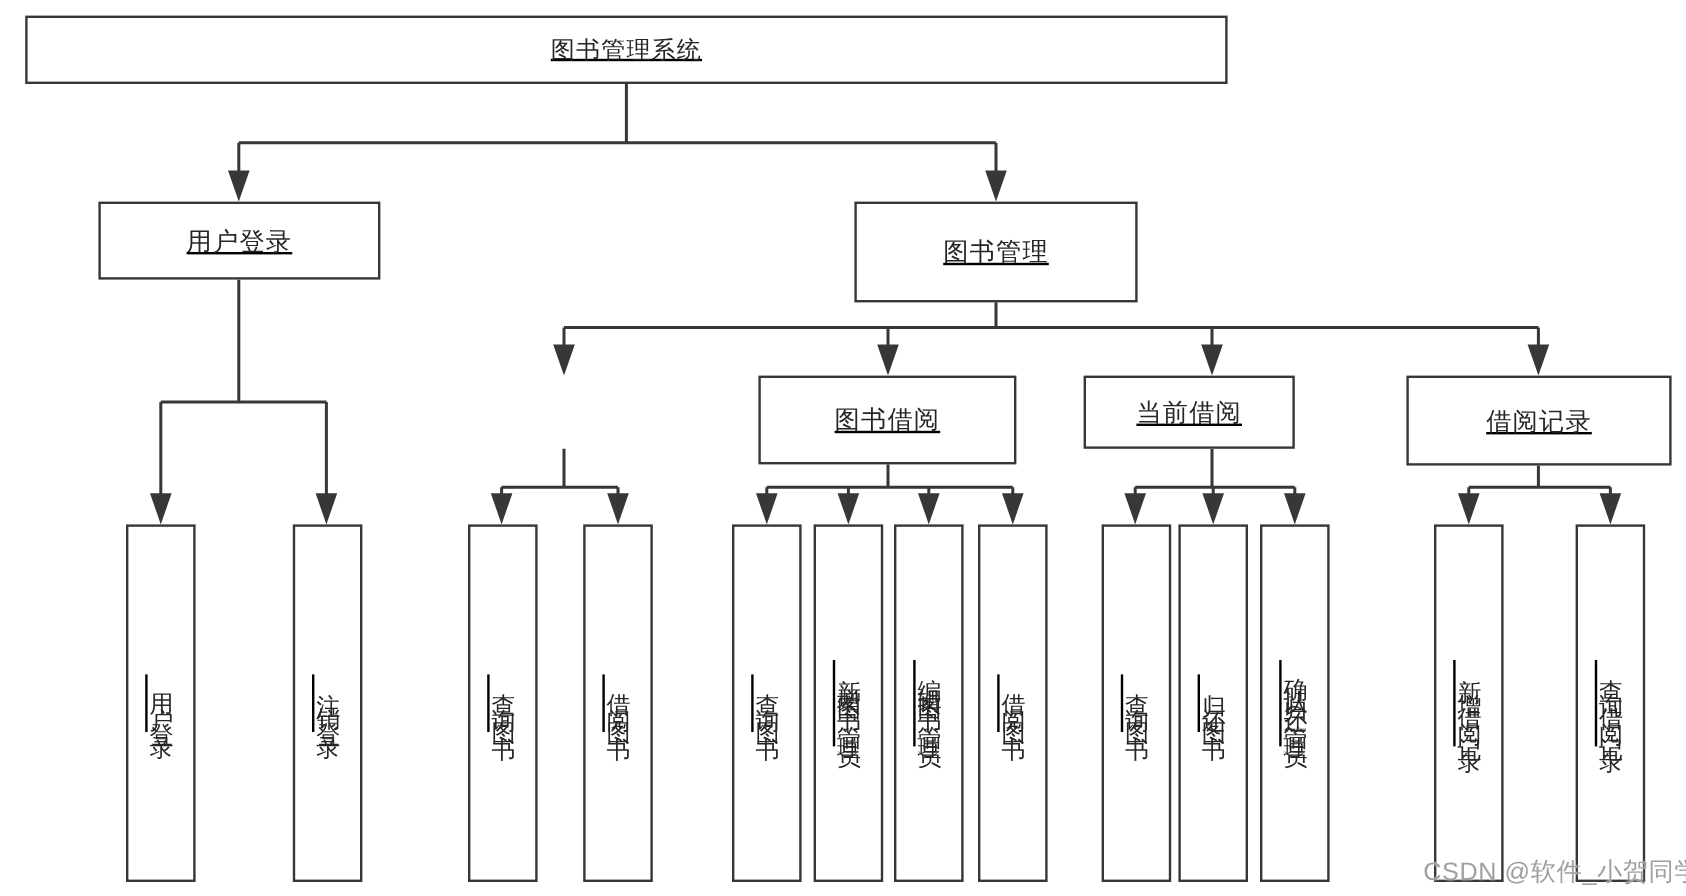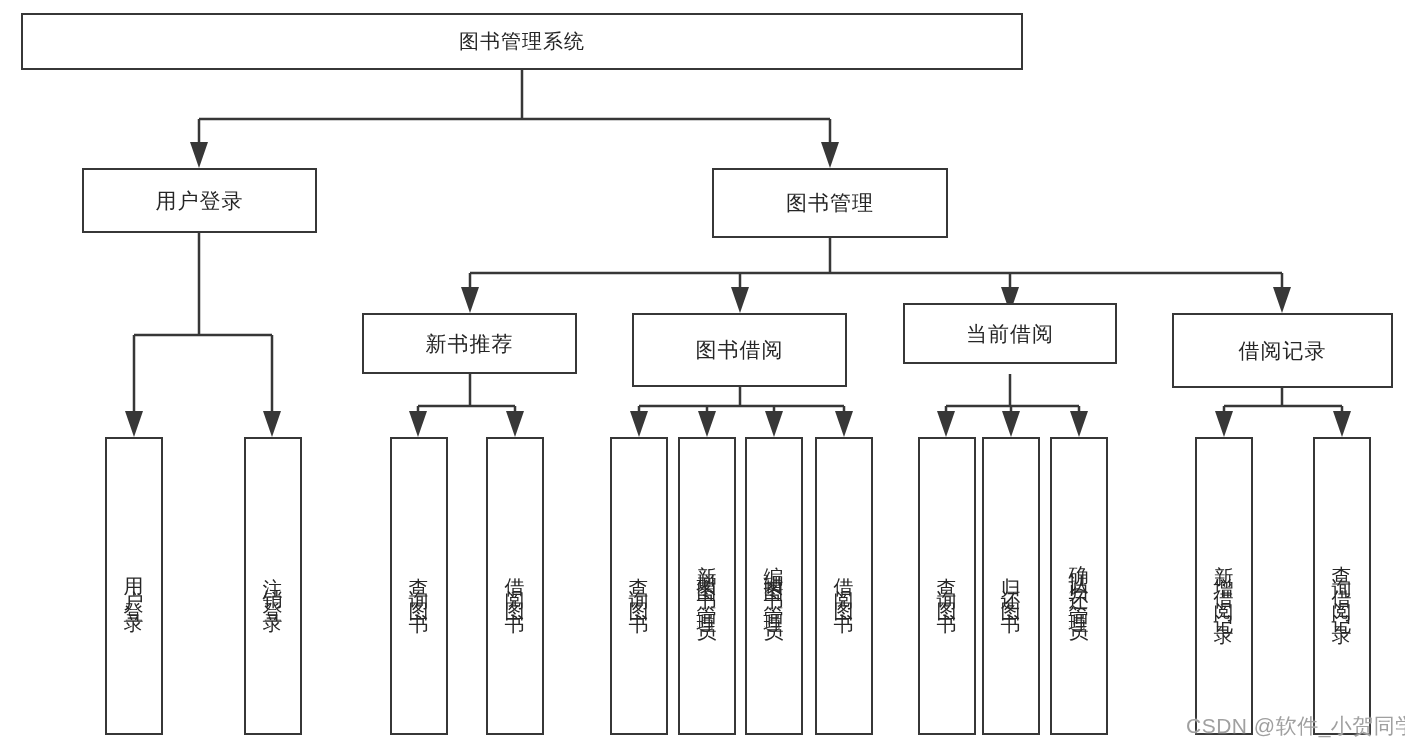--- a/index.html
+++ b/index.html
@@ -19,20 +19,21 @@
   .wires{position:absolute;left:0;top:0;width:1405px;height:747px;}
   .wires path{stroke:var(--line);stroke-width:2.5;fill:none;}
   .wires polygon{fill:var(--line);stroke:none;}
   .box{
     position:absolute;
     box-sizing:border-box;
     border:2.5px solid var(--line);
     background:var(--background);
     display:flex;align-items:center;justify-content:center;
     z-index:2;
+    text-decoration:underline;
   }
   .h-label{
     font-size:21px;color:var(--text);letter-spacing:1px;white-space:nowrap;
   }
   .root .h-label{font-size:20px;}
   .v-label{
     writing-mode:vertical-rl;
     text-orientation:mixed;
     font-size:20px;color:var(--text);
     letter-spacing:12px;
@@ -91,31 +92,28 @@
     <polygon points="1333,411 1351,411 1342,437"></polygon>
   </svg>
 
   <div class="box root" style="left:21px;top:13px;width:1002px;height:57px">
     <span class="h-label">图书管理系统</span>
   </div>
 
   <div class="box" style="left:82px;top:168px;width:235px;height:65px">
     <span class="h-label">用户登录</span>
   </div>
-  <div class="box" style="left:712px;top:168px;width:236px;height:70px">
+  <div class="box" style="left:712px;top:168px;width:236px;height:84px">
     <span class="h-label">图书管理</span>
   </div>
 
-  <div class="box" style="left:362px;top:313px;width:215px;height:61px">
-    <span class="h-label">新书推荐</span>
-  </div>
   <div class="box" style="left:632px;top:313px;width:215px;height:74px">
     <span class="h-label">图书借阅</span>
   </div>
-  <div class="box" style="left:903px;top:303px;width:214px;height:61px">
+  <div class="box" style="left:903px;top:313px;width:176px;height:61px">
     <span class="h-label">当前借阅</span>
   </div>
   <div class="box" style="left:1172px;top:313px;width:221px;height:75px">
     <span class="h-label">借阅记录</span>
   </div>
 
   <div class="box leaf" style="left:105px;top:437px;width:58px;height:298px">
     <span class="v-label">用户登录</span>
   </div>
   <div class="box leaf" style="left:244px;top:437px;width:58px;height:298px">

